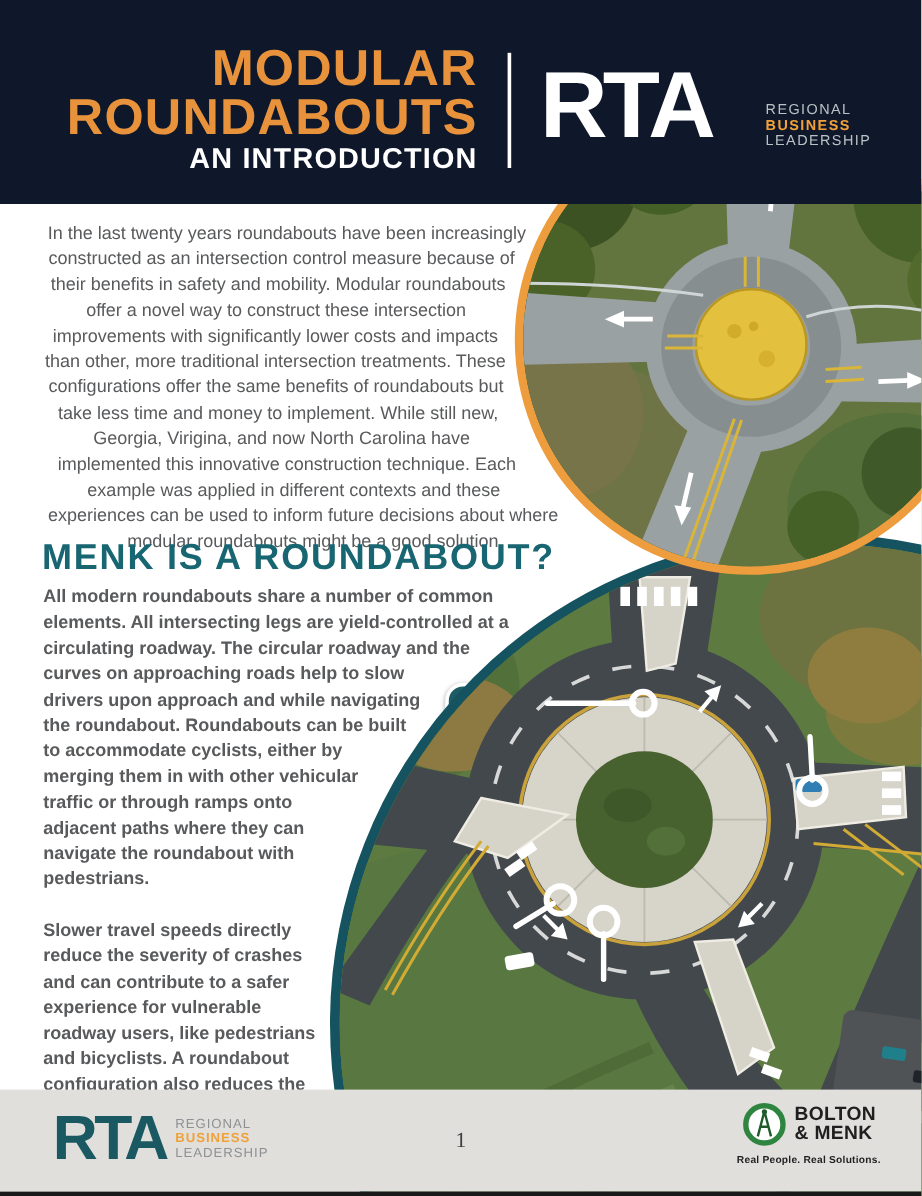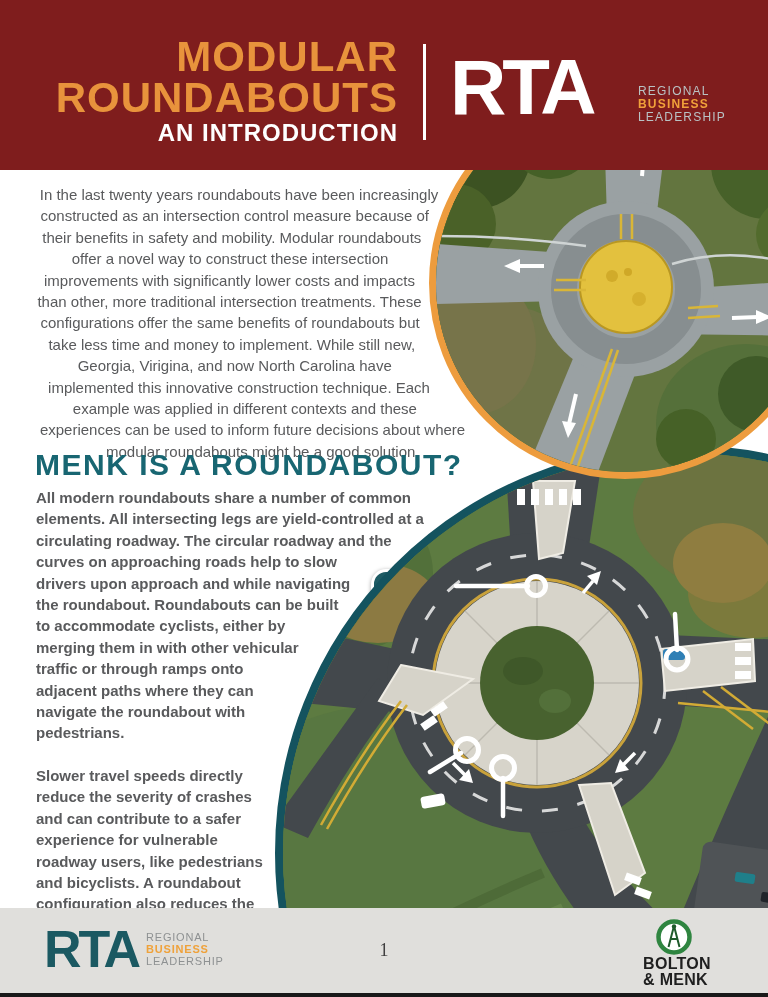--- a/index.html
+++ b/index.html
@@ -1,21 +1,21 @@
 <!DOCTYPE html>
 <html><head>
 <meta charset="utf-8">
 <style>
   html,body{margin:0;padding:0;background:#ffffff;}
   .page{
     position:relative;width:768px;height:997px;overflow:hidden;background:#ffffff;
     font-family:"Liberation Sans","DejaVu Sans",sans-serif;
   }
   
-  .header{position:absolute;top:0;left:0;width:768px;height:170px;background:#7f1d1d;z-index:30;}
+  .header{position:absolute;top:0;left:0;width:768px;height:170px;background:#0f172a;z-index:30;}
   .title-block{position:absolute;top:36px;right:370px;text-align:right;}
   .title-line{color:#E8933C;font-weight:800;font-size:42px;line-height:41px;letter-spacing:1px;white-space:nowrap;}
   .subtitle-line{color:#ffffff;font-weight:800;font-size:24px;line-height:22px;letter-spacing:1px;margin-top:4px;white-space:nowrap;}
   .header-divider{position:absolute;left:423px;top:44px;width:3px;height:96px;background:#ffffff;}
   .rta-big{position:absolute;left:450px;top:48px;color:#ffffff;font-weight:800;font-size:78px;line-height:78px;letter-spacing:-4px;}
   .rta-stack{position:absolute;left:638px;top:85px;font-size:12px;line-height:13px;letter-spacing:1.2px;font-weight:500;}
   .rta-stack .g{color:#B9C2C4;}
   .rta-stack .o{color:#F0A13A;font-weight:800;}
   
   .photo1{
@@ -55,21 +55,21 @@
   .footer{position:absolute;left:0;bottom:4px;width:768px;height:85px;background:#E0DFDC;z-index:28;}
   .footer-bar{position:absolute;left:0;bottom:0;width:768px;height:4px;background:#191919;z-index:29;}
   .rta-footer{position:absolute;left:44px;top:15px;display:flex;align-items:center;}
   .rta-footer .big{color:#1B5962;font-weight:800;font-size:52px;line-height:52px;letter-spacing:-3px;}
   .rta-footer .stack{margin-left:8px;font-size:11px;line-height:12px;letter-spacing:0.8px;font-weight:500;}
   .rta-footer .stack .g{color:#8E9192;}
   .rta-footer .stack .o{color:#EFA23B;font-weight:800;}
   .page-number{position:absolute;left:0;top:32px;width:768px;text-align:center;
     font-family:"Liberation Serif","DejaVu Serif",serif;font-size:18px;color:#3F3F3F;}
   .bolton{position:absolute;right:30px;top:10px;width:128px;text-align:center;}
-  .bolton-lockup{display:flex;align-items:center;justify-content:center;flex-direction:column;}
+  .bolton-lockup{display:flex;align-items:center;justify-content:center;}
   .bolton-name{margin-left:6px;text-align:left;color:#1F1F1F;font-weight:800;font-size:16px;line-height:16px;letter-spacing:0.3px;}
   .bolton-tag{margin-top:5px;color:#1F1F1F;font-weight:bold;font-size:8.5px;letter-spacing:0.2px;}
 </style>
 </head>
 <body>
 
 <div class="page">
 
   <div class="photo1">
     <svg viewBox="0 0 378 378">

